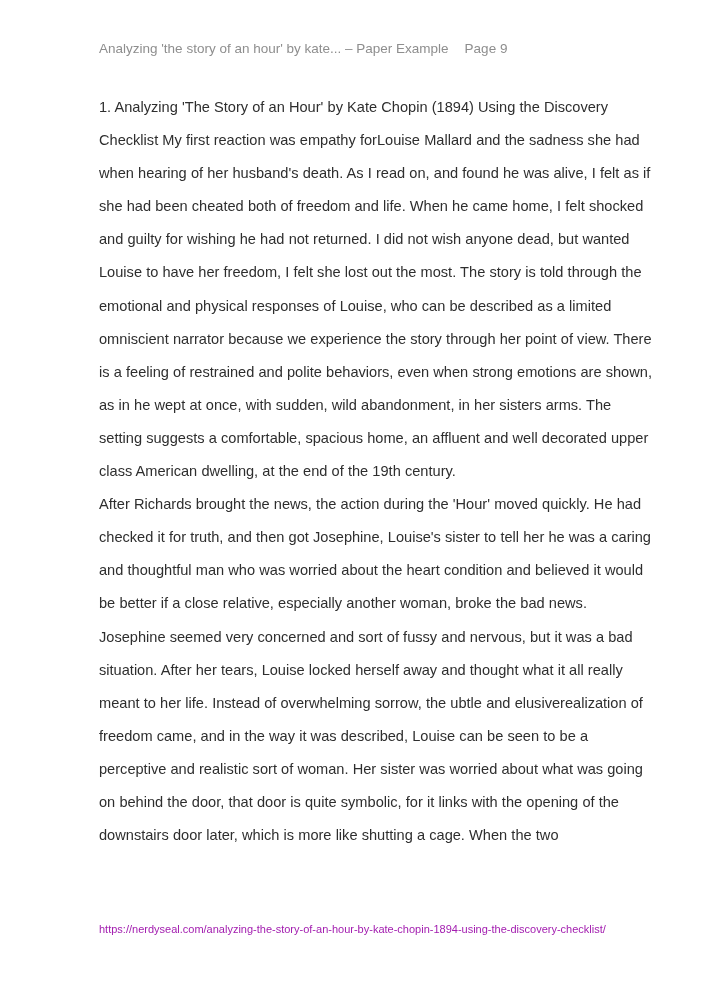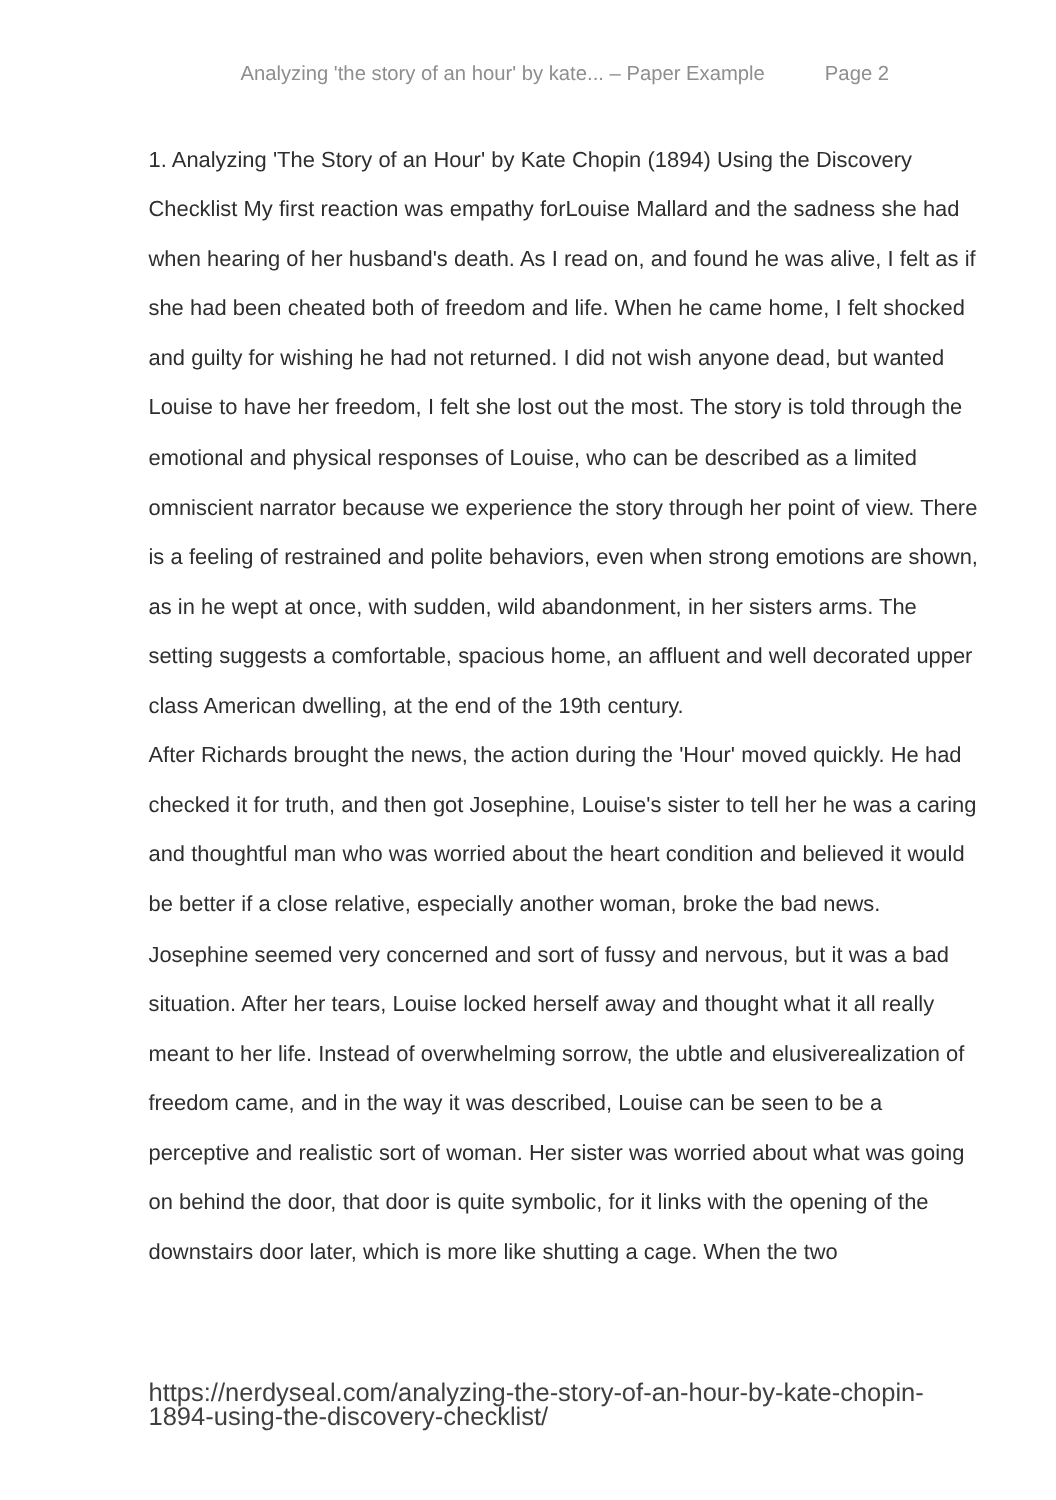--- a/index.html
+++ b/index.html
@@ -23,26 +23,25 @@
   }
 
   
   .page-header {
     position: absolute;
     left: 99px;
     top: 40px;
     width: 555px;
     display: flex;
     align-items: baseline;
-    justify-content: center;
+    justify-content: flex-start;
     font-size: 13.5px;
     line-height: 18px;
     color: #8e8e8e;
     white-space: nowrap;
-    gap: 24px;
   }
   .header-title {
     overflow: hidden;
     text-overflow: ellipsis;
   }
   .header-page {
     margin-left: 16px;
     flex: 0 0 auto;
   }
 
@@ -62,34 +61,34 @@
   .content p {
     margin: 0 0 0 0;
   }
 
   
   .source-url {
     position: absolute;
     left: 99px;
     top: 921px;
     width: 560px;
-    font-size: 17px;
+    font-size: 11px;
     line-height: 16.2px;
-    color: #404040;
+    color: #a21caf;
     word-break: break-word;
   }
 </style>
 </head>
 <body>
 
 <div class="page">
 
   <div class="page-header">
     <span class="header-title">Analyzing 'the story of an hour' by kate... – Paper Example</span>
-    <span class="header-page">Page 2</span>
+    <span class="header-page">Page 9</span>
   </div>
 
   <div class="content">
     <p>1. Analyzing 'The Story of an Hour' by Kate Chopin (1894) Using the Discovery Checklist My first reaction was empathy forLouise Mallard and the sadness she had when hearing of her husband's death. As I read on, and found he was alive, I felt as if she had been cheated both of freedom and life. When he came home, I felt shocked and guilty for wishing he had not returned. I did not wish anyone dead, but wanted Louise to have her freedom, I felt she lost out the most. The story is told through the emotional and physical responses of Louise, who can be described as a limited omniscient narrator because we experience the story through her point of view. There is a feeling of restrained and polite behaviors, even when strong emotions are shown, as in he wept at once, with sudden, wild abandonment, in her sisters arms. The setting suggests a comfortable, spacious home, an affluent and well decorated upper class American dwelling, at the end of the 19th century.</p>
     <p>After Richards brought the news, the action during the 'Hour' moved quickly. He had checked it for truth, and then got Josephine, Louise's sister to tell her he was a caring and thoughtful man who was worried about the heart condition and believed it would be better if a close relative, especially another woman, broke the bad news. Josephine seemed very concerned and sort of fussy and nervous, but it was a bad situation. After her tears, Louise locked herself away and thought what it all really meant to her life. Instead of overwhelming sorrow, the ubtle and elusiverealization of freedom came, and in the way it was described, Louise can be seen to be a perceptive and realistic sort of woman. Her sister was worried about what was going on behind the door, that door is quite symbolic, for it links with the opening of the downstairs door later, which is more like shutting a cage. When the two</p>
   </div>
 
   <div class="source-url">https://nerdyseal.com/analyzing-the-story-of-an-hour-by-kate-chopin-1894-using-the-discovery-checklist/</div>
 
 </div>

